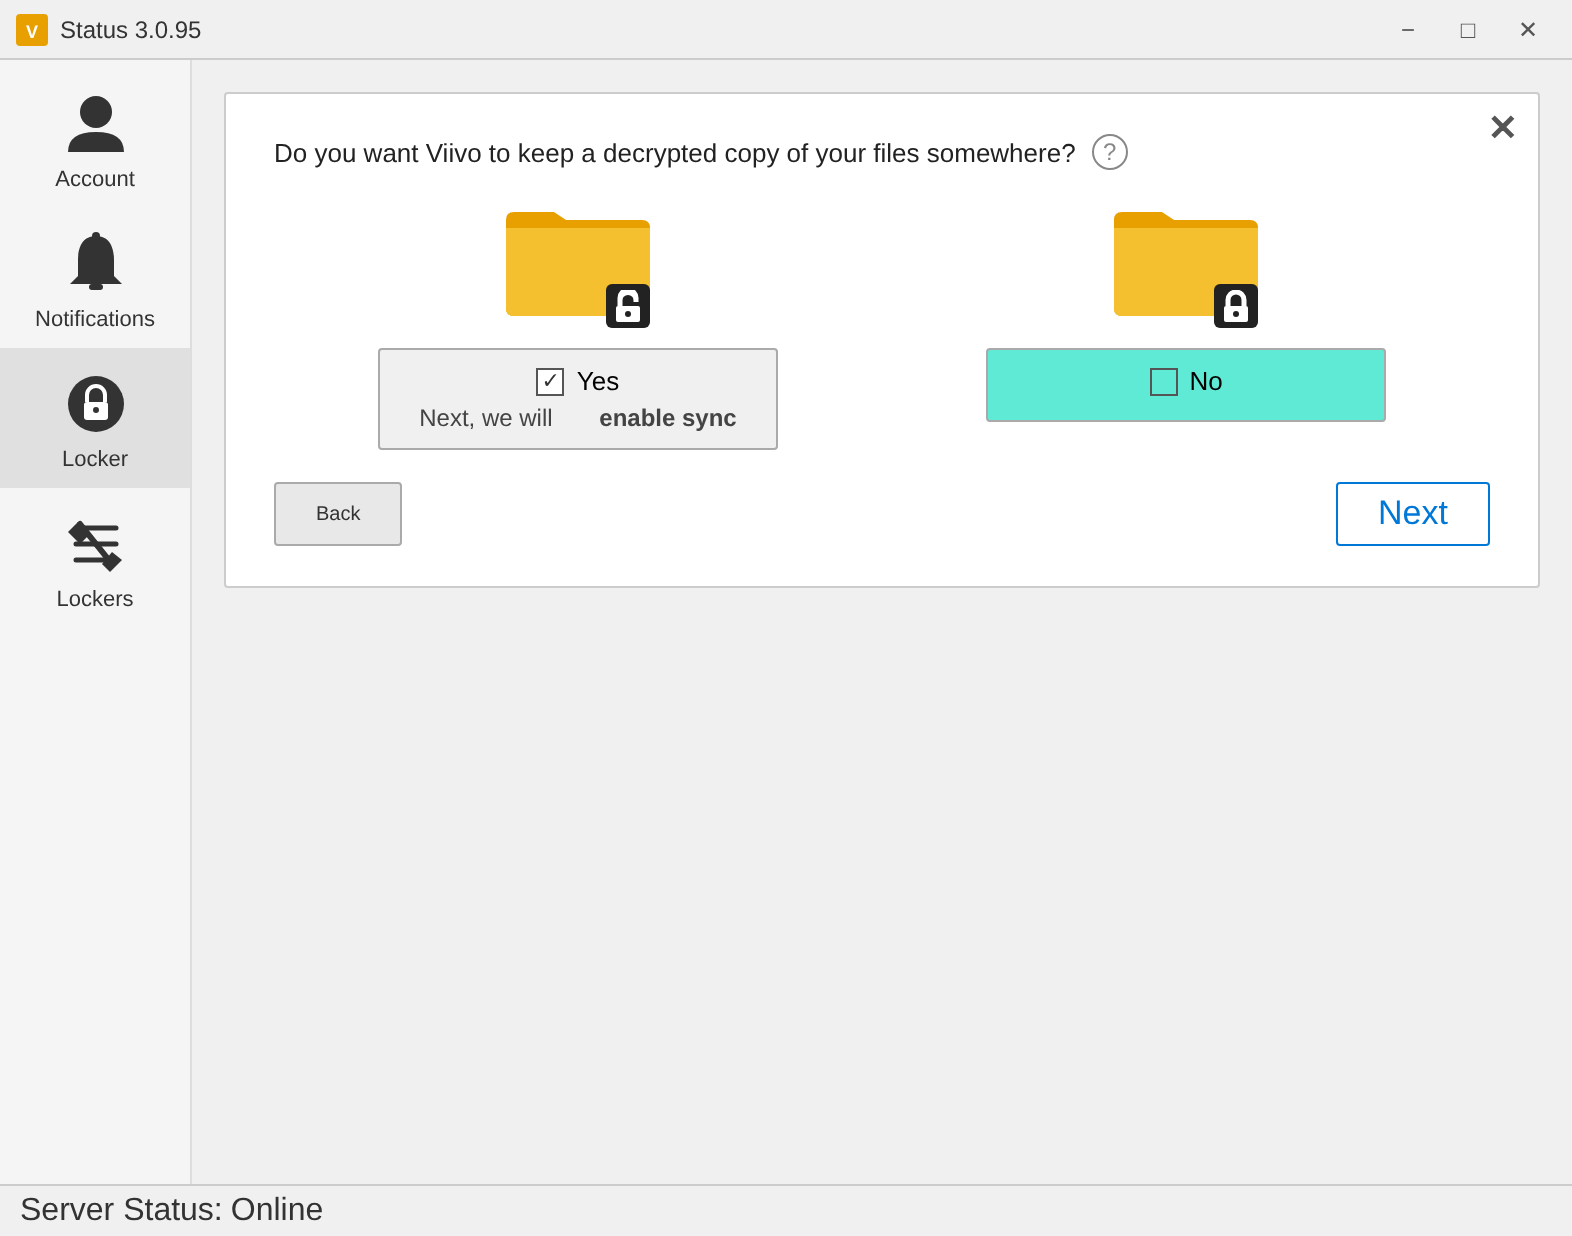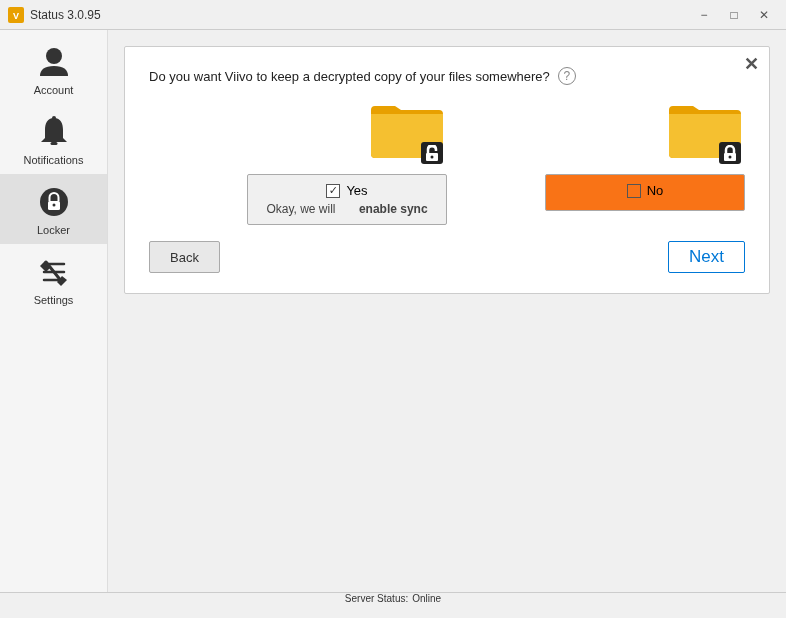--- a/index.html
+++ b/index.html
@@ -55,21 +55,21 @@
 
     
     .main-layout {
       display: flex;
       flex: 1;
       overflow: hidden;
     }
 
     
     .sidebar {
-      width: 108px;
+      width: 96px;
       background: #f5f5f5;
       border-right: 1px solid #ddd;
       display: flex;
       flex-direction: column;
       align-items: center;
       padding-top: 4px;
       flex-shrink: 0;
     }
     .sidebar-item {
       display: flex;
@@ -153,21 +153,21 @@
       display: flex;
       gap: 0;
       margin-bottom: 16px;
       justify-content: space-around;
     }
 
     
     .folder-option {
       display: flex;
       flex-direction: column;
-      align-items: flex-end;
+      align-items: center;
       flex: 1;
     }
 
     .folder-icon-wrap {
       position: relative;
       width: 80px;
       height: 70px;
       margin-bottom: 8px;
     }
 
@@ -187,21 +187,21 @@
       width: 22px;
       height: 22px;
       border-radius: 3px;
       display: flex; align-items: center; justify-content: center;
       font-size: 13px;
     }
 
     
     .option-btn {
       border: 1px solid #aaa;
-      background: #f97316;
+      background: #5eead4;
       width: 200px;
       padding: 8px 12px;
       text-align: center;
       cursor: pointer;
       border-radius: 2px;
     }
     .option-btn.selected {
       background: #f0f0f0;
     }
 
@@ -243,21 +243,21 @@
     .nav-buttons {
       display: flex;
       justify-content: space-between;
       margin-top: 4px;
     }
 
     .btn-back {
       background: #e8e8e8;
       border: 1px solid #aaa;
       padding: 5px 20px;
-      font-size: 13px;
+      font-size: 10px;
       cursor: pointer;
       border-radius: 2px;
       color: #333;
     }
 
     .btn-next {
       background: #fff;
       border: 1px solid #0078d7;
       padding: 5px 20px;
       font-size: 17px;
@@ -267,25 +267,24 @@
     }
 
     
     .statusbar {
       background: #f0f0f0;
       border-top: 1px solid #ccc;
       height: 26px;
       display: flex;
       align-items: center;
       padding: 0 10px;
-      font-size: 10px;
+      font-size: 16px;
       color: #333;
       flex-shrink: 0;
       justify-content: space-between;
-      flex-direction: column;
     }
     .status-left { display: flex; gap: 4px; }
     .status-right { display: flex; gap: 4px; }
   </style>
 </head>
 <body>
 
 <div class="titlebar">
   <div class="titlebar-icon">
     <svg width="14" height="14" viewBox="0 0 14 14">
@@ -336,21 +335,21 @@
     <div class="sidebar-item">
       <svg viewBox="0 0 36 36" fill="#333">
         <line x1="8" y1="10" x2="28" y2="10" stroke="#333" stroke-width="2.5" stroke-linecap="round"></line>
         <line x1="8" y1="18" x2="28" y2="18" stroke="#333" stroke-width="2.5" stroke-linecap="round"></line>
         <line x1="8" y1="26" x2="28" y2="26" stroke="#333" stroke-width="2.5" stroke-linecap="round"></line>
 
         <path d="M9 7 L14 14 L10 18 L4 12 Z" fill="#333"></path>
         <path d="M26 22 L21 28 L25 32 L31 26 Z" fill="#333"></path>
         <line x1="10" y1="8" x2="26" y2="28" stroke="#333" stroke-width="3" stroke-linecap="round"></line>
       </svg>
-      <span class="sidebar-label">Settings</span>
+      <span class="sidebar-label">Lockers</span>
     </div>
 
   </div>
 
   <div class="content">
 
     <div class="dialog-card">
       <button class="dialog-close">✕</button>
 
       <div class="dialog-question">
@@ -377,21 +376,21 @@
                 <circle cx="8" cy="12" r="1.5" fill="#222"></circle>
               </svg>
             </div>
           </div>
           <div class="option-btn selected">
             <div class="option-btn-top">
               <span class="checkbox-icon checked"></span>
               <span>Yes</span>
             </div>
             <div class="option-btn-sub">
-              <span>Okay, we will</span> <strong>enable sync</strong>
+              <span>Next, we will</span> <strong>enable sync</strong>
             </div>
           </div>
         </div>
 
         <div class="folder-option">
           <div class="folder-icon-wrap">
             <svg class="folder-svg" viewBox="0 0 80 65">
               <path d="M4 14 Q4 10 8 10 L28 10 L34 14 L72 14 Q76 14 76 18 L76 58 Q76 62 72 62 L8 62 Q4 62 4 58 Z" fill="#E8A000"></path>
               <path d="M4 18 L76 18 L76 58 Q76 62 72 62 L8 62 Q4 62 4 58 Z" fill="#F5C030"></path>
             </svg>

